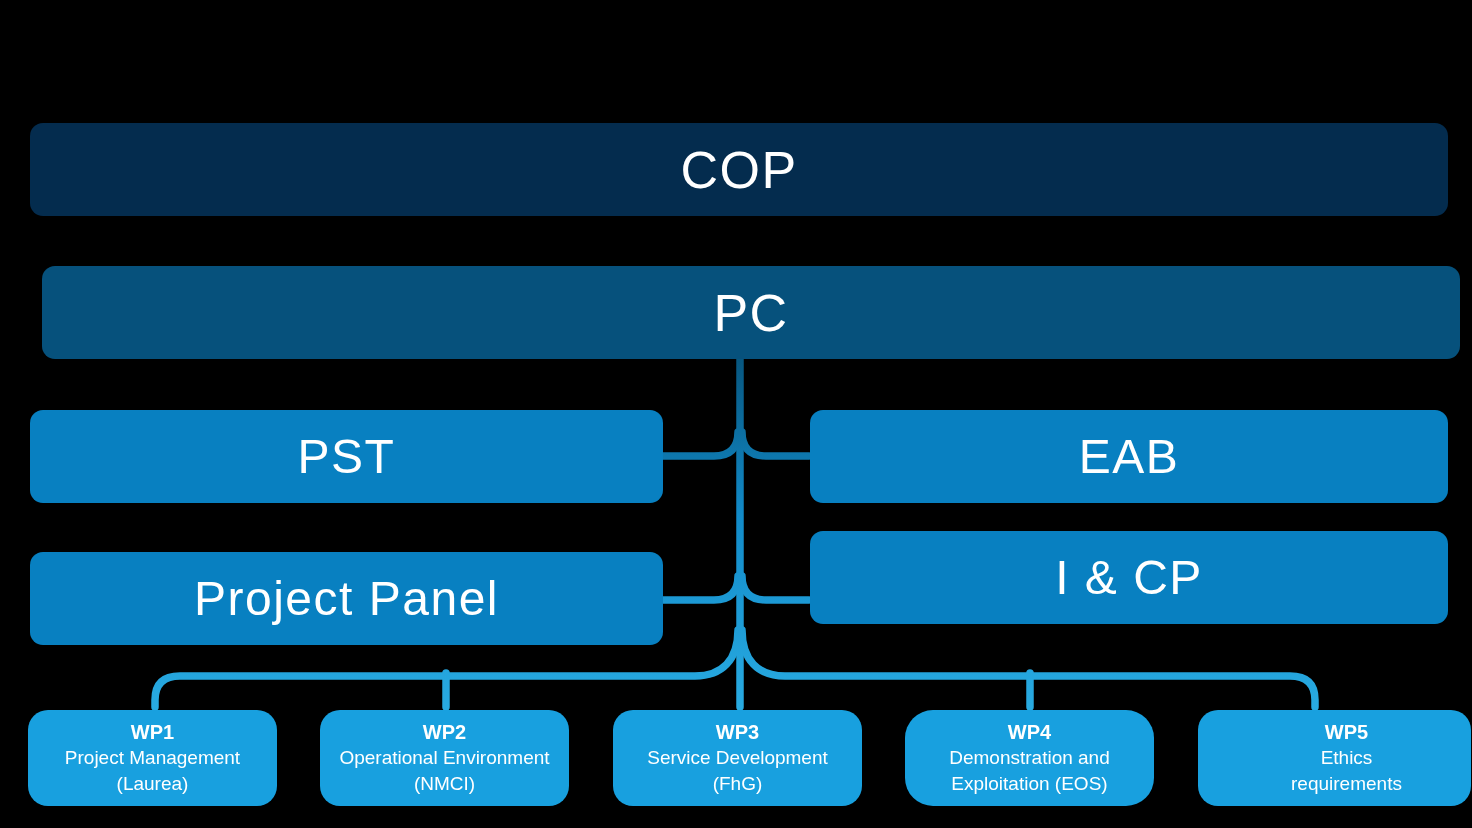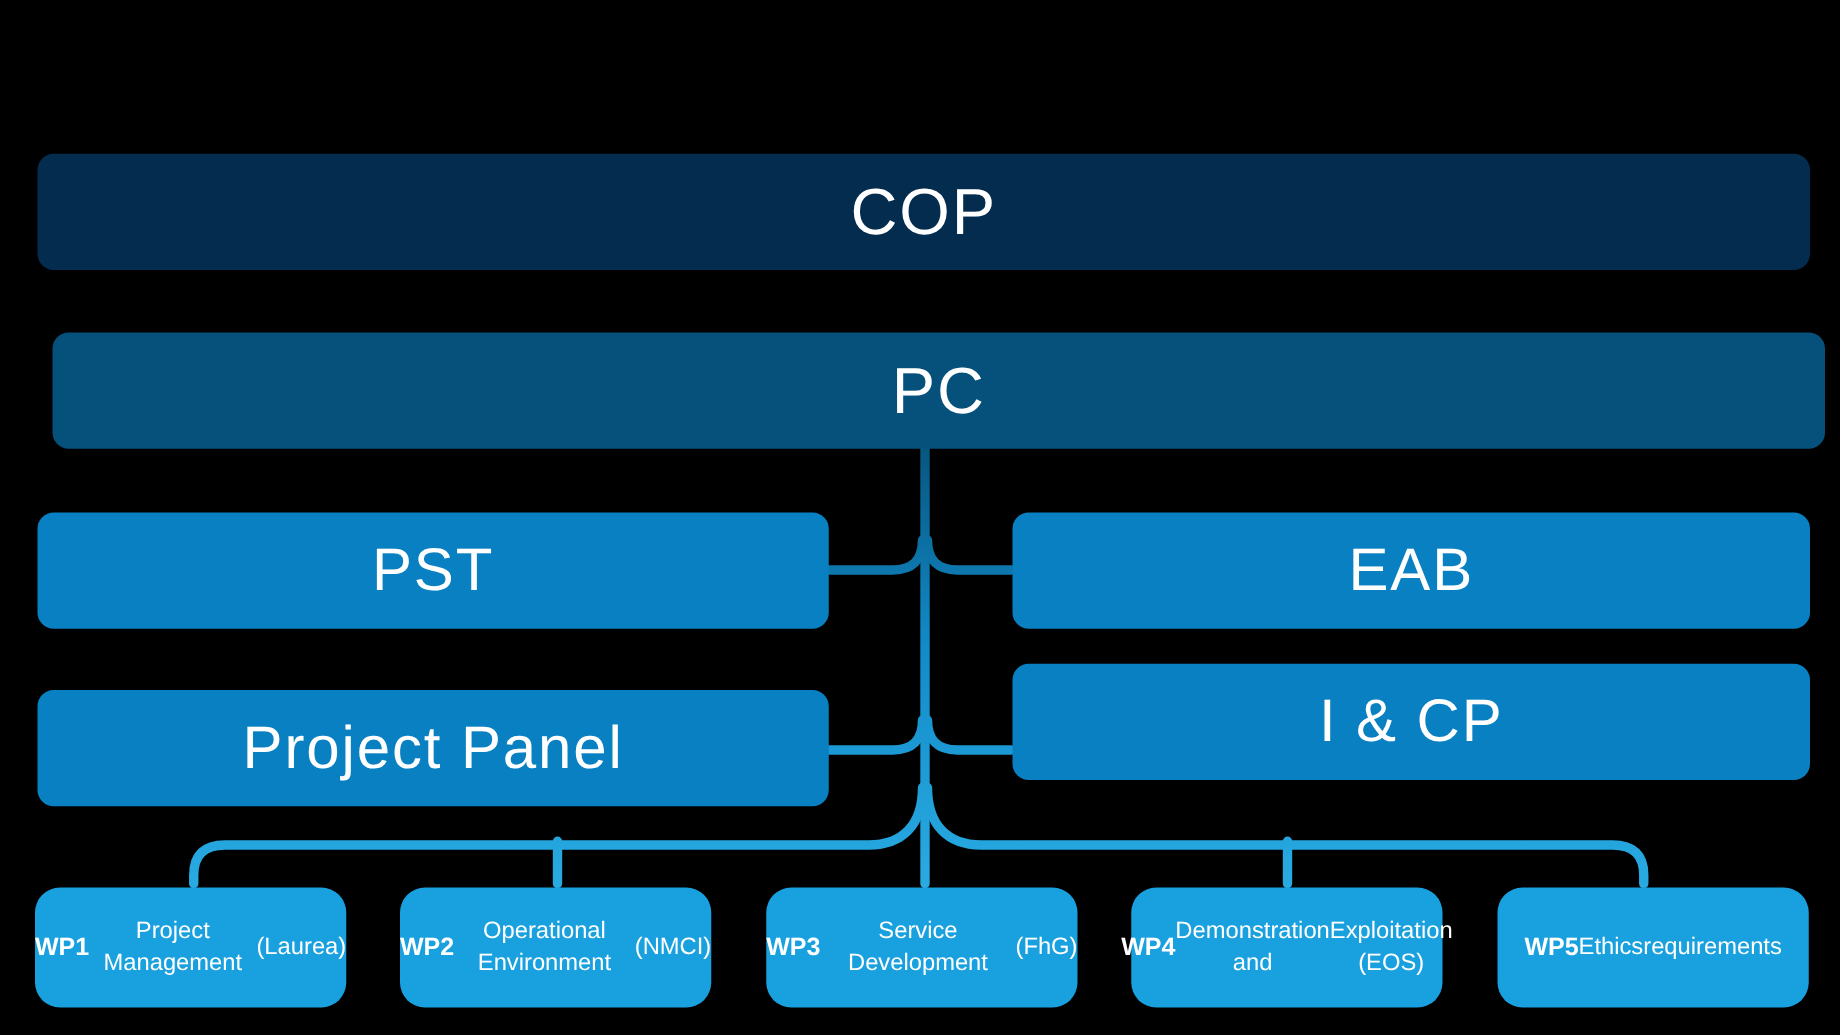--- a/index.html
+++ b/index.html
@@ -42,33 +42,33 @@
   .bar-icp   { left: 810px; top: 531px; width: 638px;  height: 93px; background: var(--mid-box); font-size: 48px; }
   .wp {
     position: absolute;
     top: 710px;
     width: 249px;
     height: 96px;
     background: var(--wp-box);
     border-radius: 20px;
     color: var(--text, #fff);
     display: flex;
-    flex-direction: row;
+    flex-direction: column;
     align-items: center;
     justify-content: center;
     text-align: center;
     line-height: 26px;
     font-size: 19px;
   }
   .wp .wp-title { font-size: 20px; font-weight: 700; }
   .wp-1 { left: 28px; }
   .wp-2 { left: 320px; }
   .wp-3 { left: 613px; }
-  .wp-4 { left: 905px; }
-  .wp-5 { left: 1198px; }
+  .wp-4 { left: 905px; border-radius: 28px; }
+  .wp-5 { left: 1198px; padding-left: 24px; }
 </style>
 </head>
 <body>
 
 <div id="canvas">
 
   <svg id="connectors" viewBox="0 0 1472 828" xmlns="http://www.w3.org/2000/svg" aria-hidden="true">
     <defs>
       <linearGradient id="connGrad" gradientUnits="userSpaceOnUse" x1="0" y1="357" x2="0" y2="712">
         <stop offset="0" style="stop-color: var(--connector-top)"></stop>

